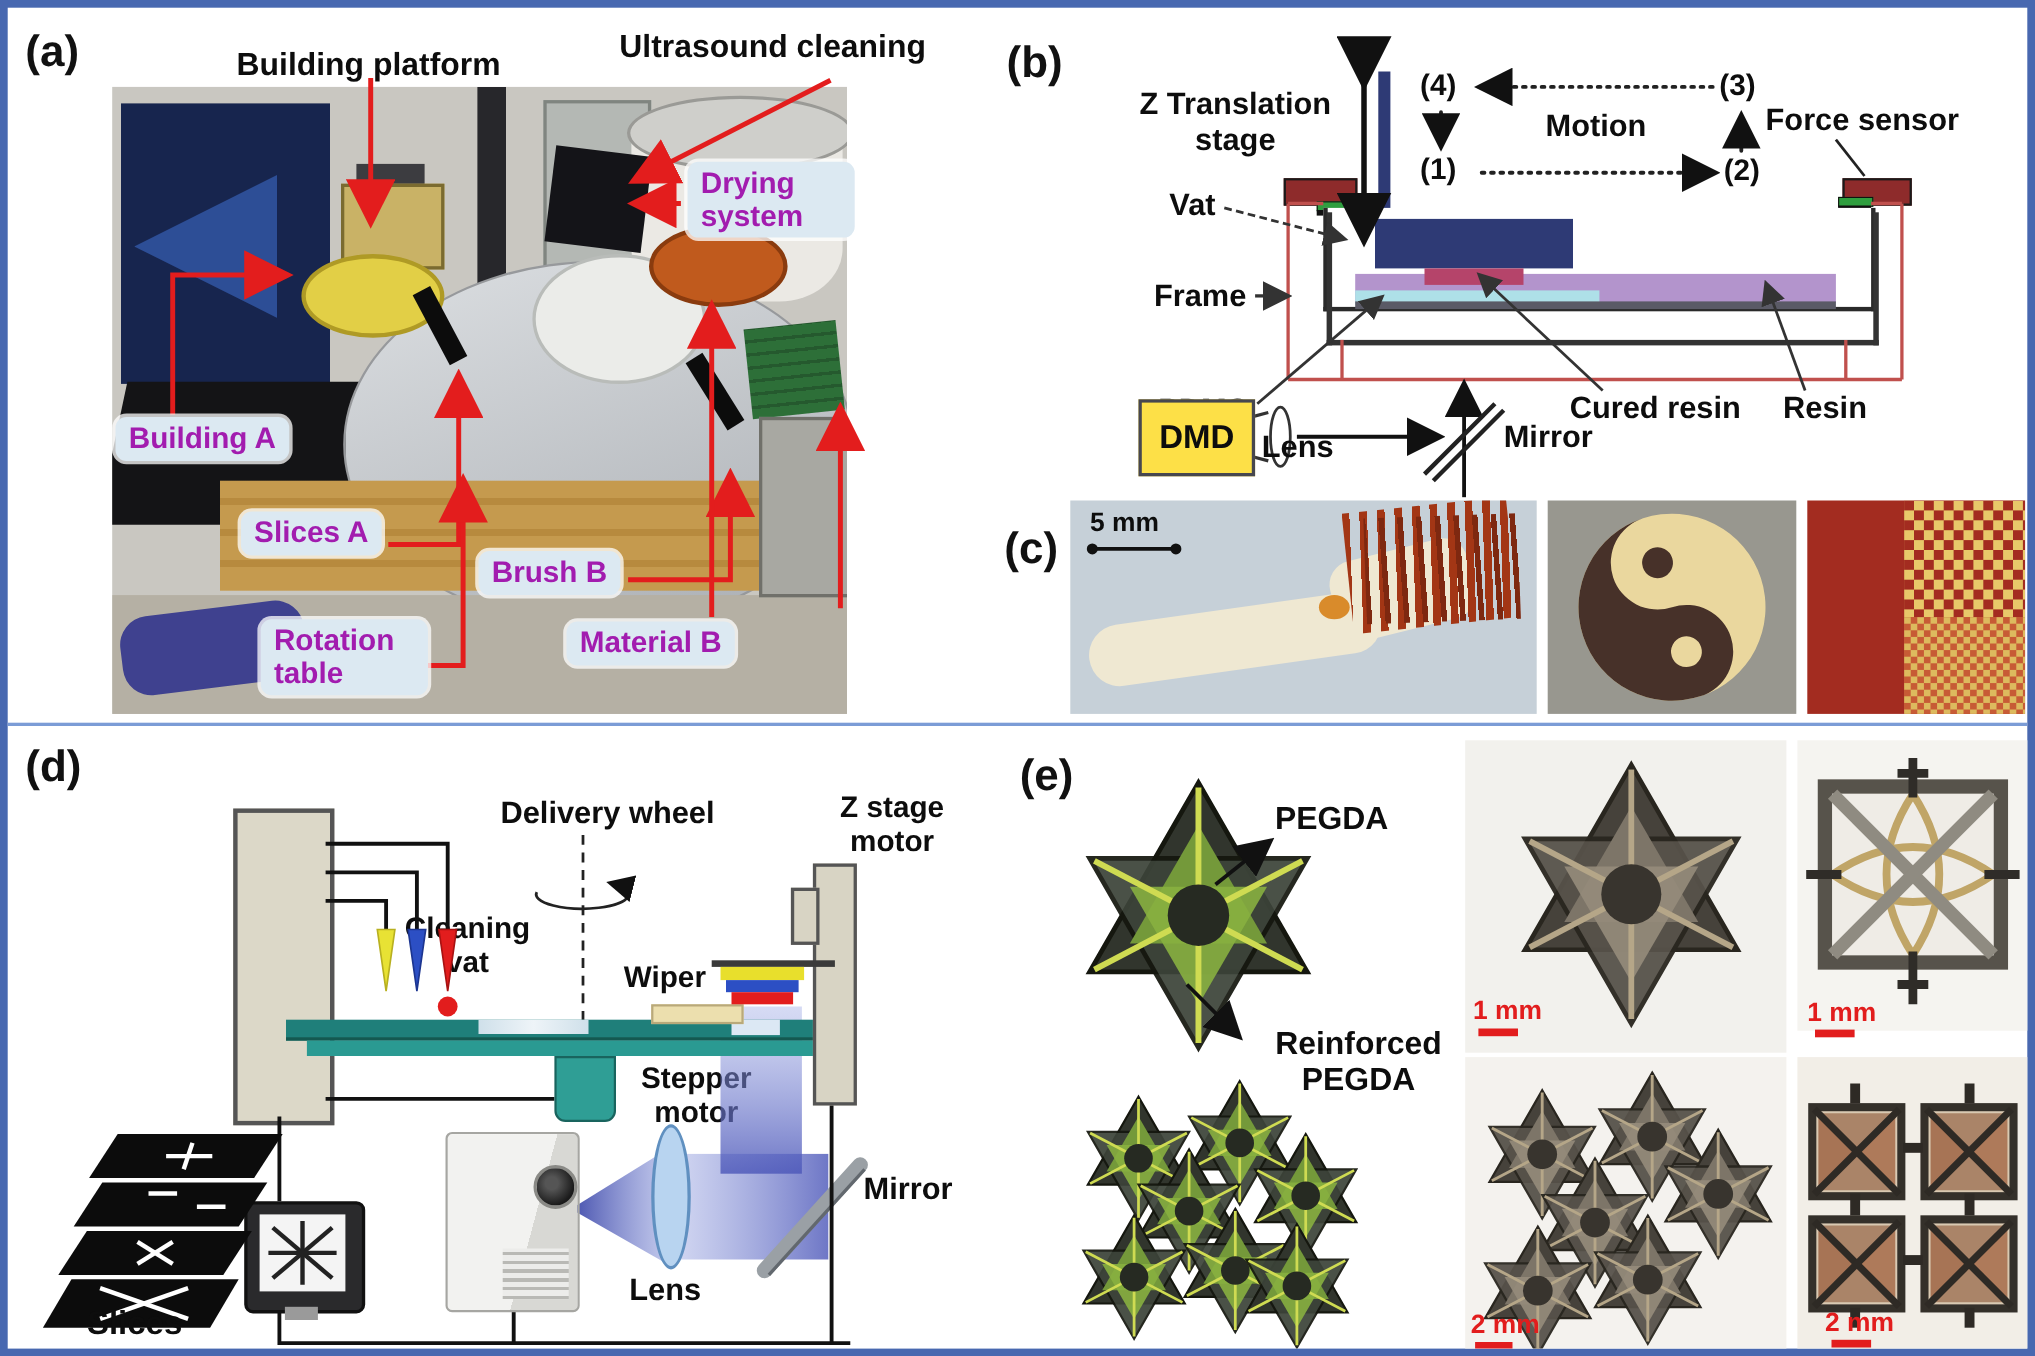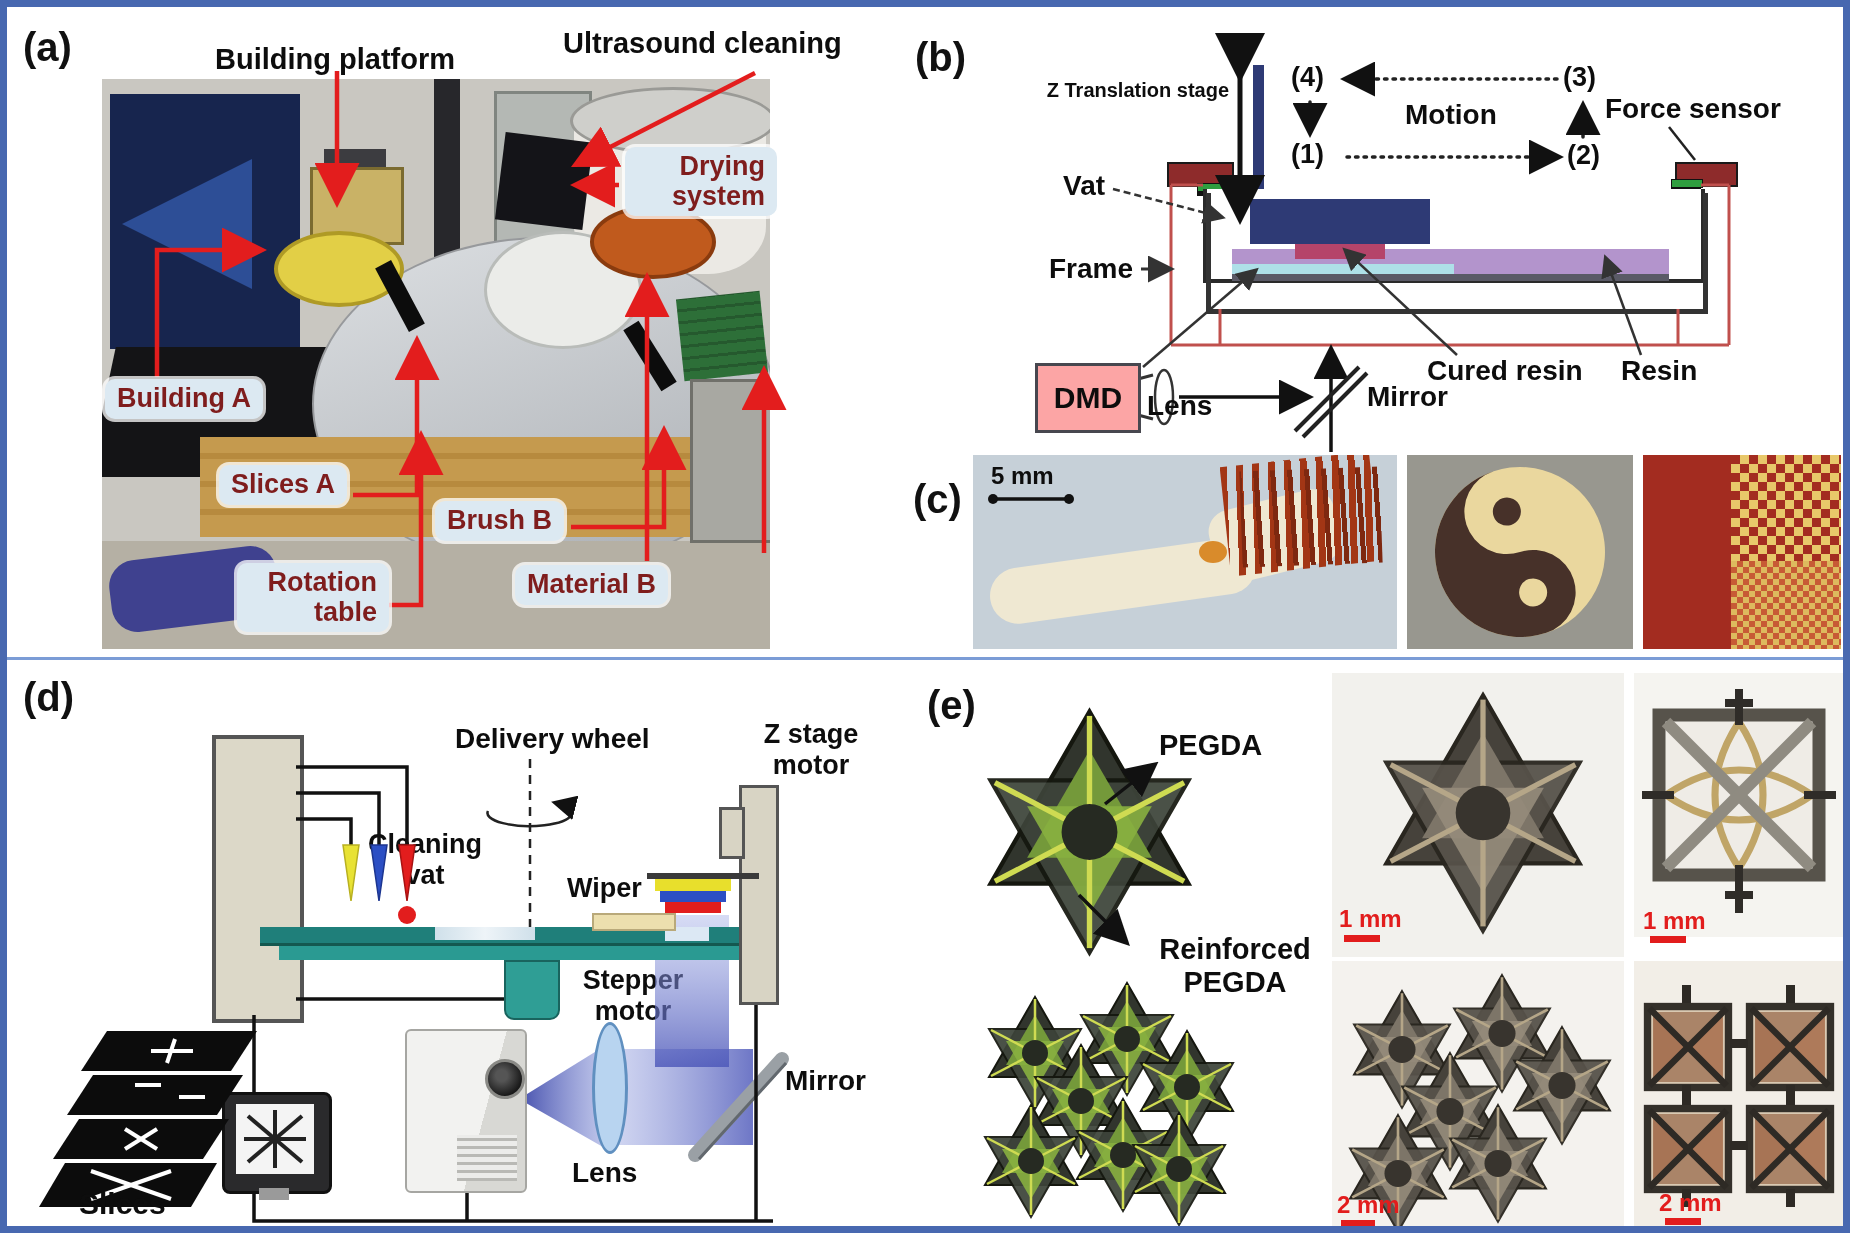--- a/index.html
+++ b/index.html
@@ -4,21 +4,21 @@
 <style>
   html,body{margin:0;padding:0;background:#fff;}
   .canvas{position:relative;width:1850px;height:1233px;background:#ffffff;
     border:7px solid #4868b0;box-sizing:border-box;overflow:hidden;
     font-family:"Liberation Sans",sans-serif;color:#0d0d0d;}
   .a{position:absolute;}
   .pletter{position:absolute;font-size:40px;font-weight:bold;color:#111;}
   .plain{position:absolute;font-weight:bold;font-size:29px;color:#0d0d0d;white-space:nowrap;}
   .blabel{position:absolute;font-weight:bold;font-size:27px;color:#0d0d0d;white-space:nowrap;}
   .chip{position:absolute;background:#dce9f2;border-radius:10px;padding:5px 12px;
-    font-weight:bold;font-size:27px;line-height:1.1;text-align:right;color:#7f1d1d;
+    font-weight:bold;font-size:27px;line-height:1.1;text-align:left;color:#a21caf;
     box-shadow:0 0 0 3px rgba(255,255,255,.75);white-space:nowrap;}
   .chipw{white-space:normal;}
   .ov{position:absolute;left:0;top:0;width:1850px;height:1233px;pointer-events:none;}
   .divider{position:absolute;left:0;top:650px;width:100%;height:3px;background:#7b9cd6;}
   .scaleRed{position:absolute;font-weight:bold;font-size:24px;color:#e21d1d;white-space:nowrap;}
   .redbar{position:absolute;height:7px;background:#e21d1d;}
   .photo{position:absolute;overflow:hidden;}
 </style>
 </head>
 <body>
@@ -136,21 +136,21 @@
   <div class="plain" style="left:556px;top:20px">Ultrasound cleaning</div>
   <div class="chip chipw" style="left:618px;top:140px;width:128px">Drying system</div>
   <div class="chip" style="left:98px;top:372px">Building A</div>
   <div class="chip" style="left:212px;top:458px">Slices A</div>
   <div class="chip" style="left:428px;top:494px">Brush B</div>
   <div class="chip chipw" style="left:230px;top:556px;width:128px">Rotation table</div>
   <div class="chip" style="left:508px;top:558px">Material B</div>
 
   <div class="pletter" style="left:908px;top:28px">(b)</div>
 
-  <div class="blabel" style="left:1010px;top:72px;width:212px;text-align:right;white-space:normal;font-size:20px">Z Translation stage</div>
+  <div class="blabel" style="left:1010px;top:72px;width:212px;text-align:center;white-space:normal;font-size:28px">Z Translation stage</div>
   <div class="a" style="left:1246px;top:58px;width:11px;height:140px;background:#2e3a75"></div>
 
   <div class="blabel" style="left:1284px;top:55px">(4)</div>
   <div class="blabel" style="left:1556px;top:55px">(3)</div>
   <div class="blabel" style="left:1284px;top:132px">(1)</div>
   <div class="blabel" style="left:1560px;top:133px">(2)</div>
   <div class="blabel" style="left:1398px;top:92px;font-size:28px">Motion</div>
   <div class="blabel" style="left:1598px;top:86px;font-size:28px">Force sensor</div>
 
   <div class="a" style="left:1160px;top:155px;width:63px;height:21px;background:#8e2b2b;border:2px solid #1a1a1a"></div>
@@ -203,21 +203,21 @@
     <polyline points="1131,408 1146,412" stroke="#333" stroke-width="3" fill="none"></polyline>
     <ellipse cx="1157" cy="390" rx="9" ry="27" fill="#fff" stroke="#333" stroke-width="2.5"></ellipse>
   </svg>
 
   <div class="blabel" style="left:1056px;top:163px;font-size:28px">Vat</div>
   <div class="blabel" style="left:1042px;top:246px;font-size:28px">Frame</div>
   <div class="blabel" style="left:1046px;top:350px;font-size:28px">PDMS</div>
   <div class="blabel" style="left:1140px;top:383px;font-size:28px">Lens</div>
   <div class="blabel" style="left:1420px;top:348px;font-size:28px">Cured resin</div>
   <div class="blabel" style="left:1614px;top:348px;font-size:28px">Resin</div>
-  <div class="a" style="left:1028px;top:356px;width:100px;height:64px;background:#fca5a5;border:3px solid #47474f;display:flex;align-items:center;justify-content:center;font-weight:bold;font-size:30px">DMD</div>
+  <div class="a" style="left:1028px;top:356px;width:100px;height:64px;background:#fde047;border:3px solid #47474f;display:flex;align-items:center;justify-content:center;font-weight:bold;font-size:30px">DMD</div>
   <div class="blabel" style="left:1360px;top:374px;font-size:28px">Mirror</div>
 
   <div class="pletter" style="left:906px;top:470px">(c)</div>
 
   <div class="photo" style="left:966px;top:448px;width:424px;height:194px;background:#c6d0d8">
     <div class="a" style="left:16px;top:98px;width:268px;height:56px;background:#efe8d2;border-radius:28px;transform:rotate(-8deg)"></div>
     <div class="a" style="left:238px;top:44px;width:128px;height:74px;background:#efe8d2;border-radius:22px;transform:rotate(-14deg)"></div>
     <div class="a" style="left:226px;top:86px;width:28px;height:22px;background:#d98b2b;border-radius:50%"></div>
     <div class="a" style="left:252px;top:4px;width:150px;height:110px;background:repeating-linear-gradient(94deg,#a33615 0 7px,rgba(0,0,0,0) 7px 16px);transform:rotate(-6deg)"></div>
     <div class="a" style="left:268px;top:14px;width:140px;height:96px;background:repeating-linear-gradient(88deg,#7e2810 0 5px,rgba(0,0,0,0) 5px 17px);transform:rotate(-2deg)"></div>

